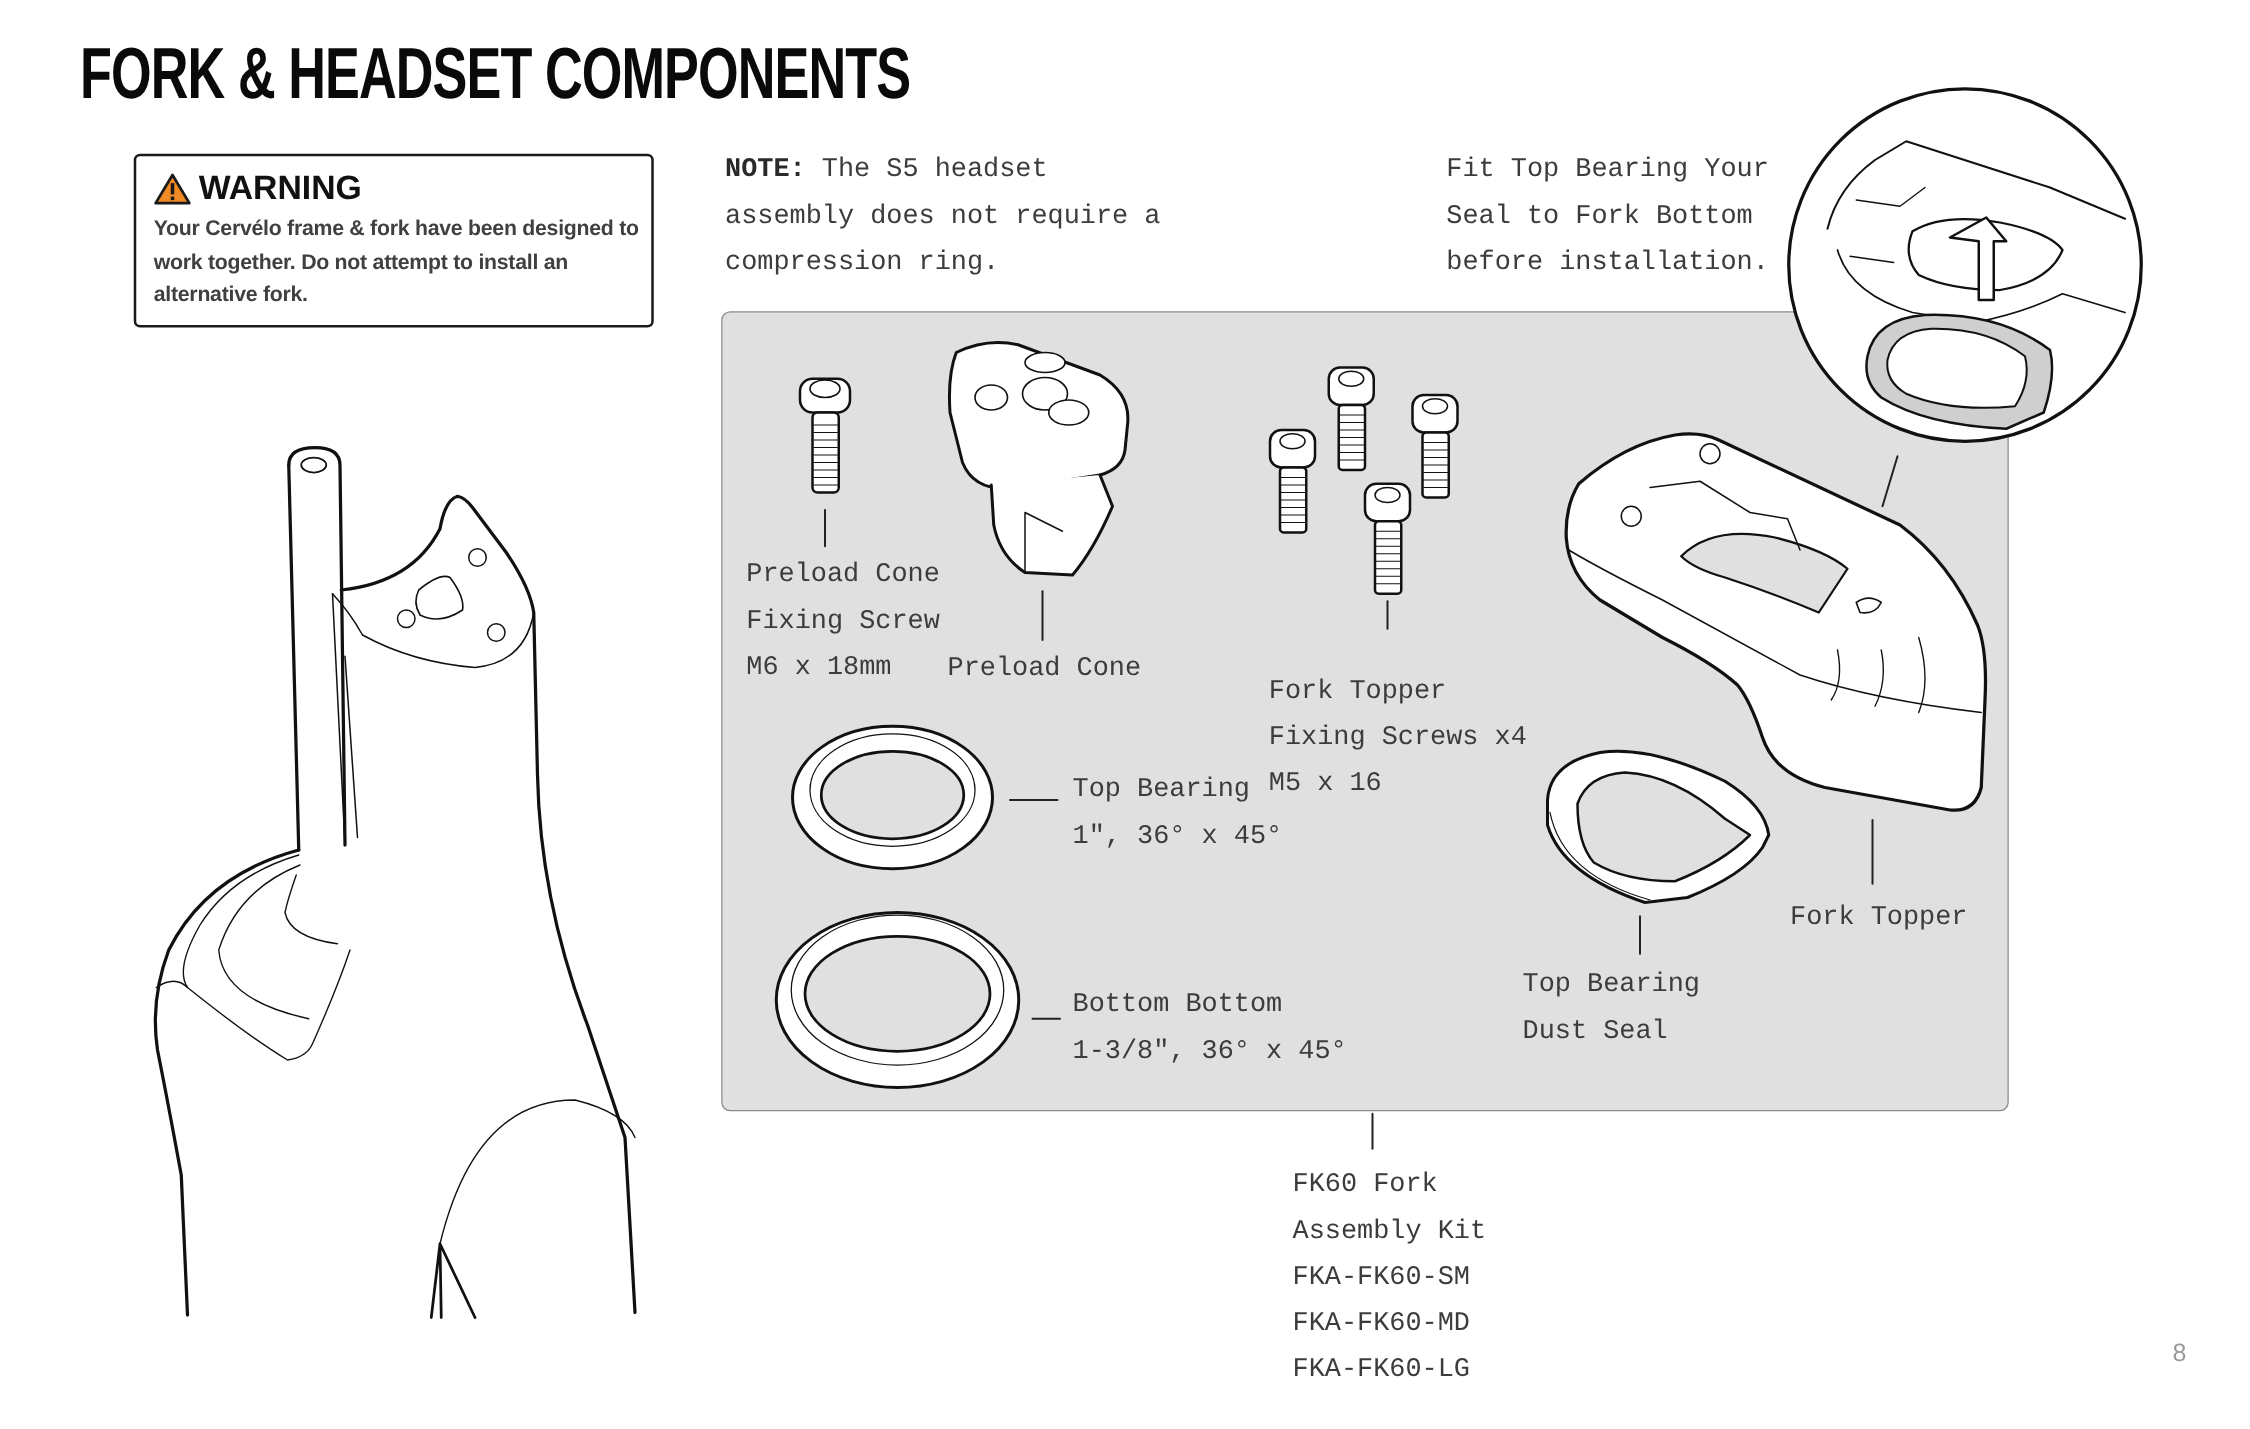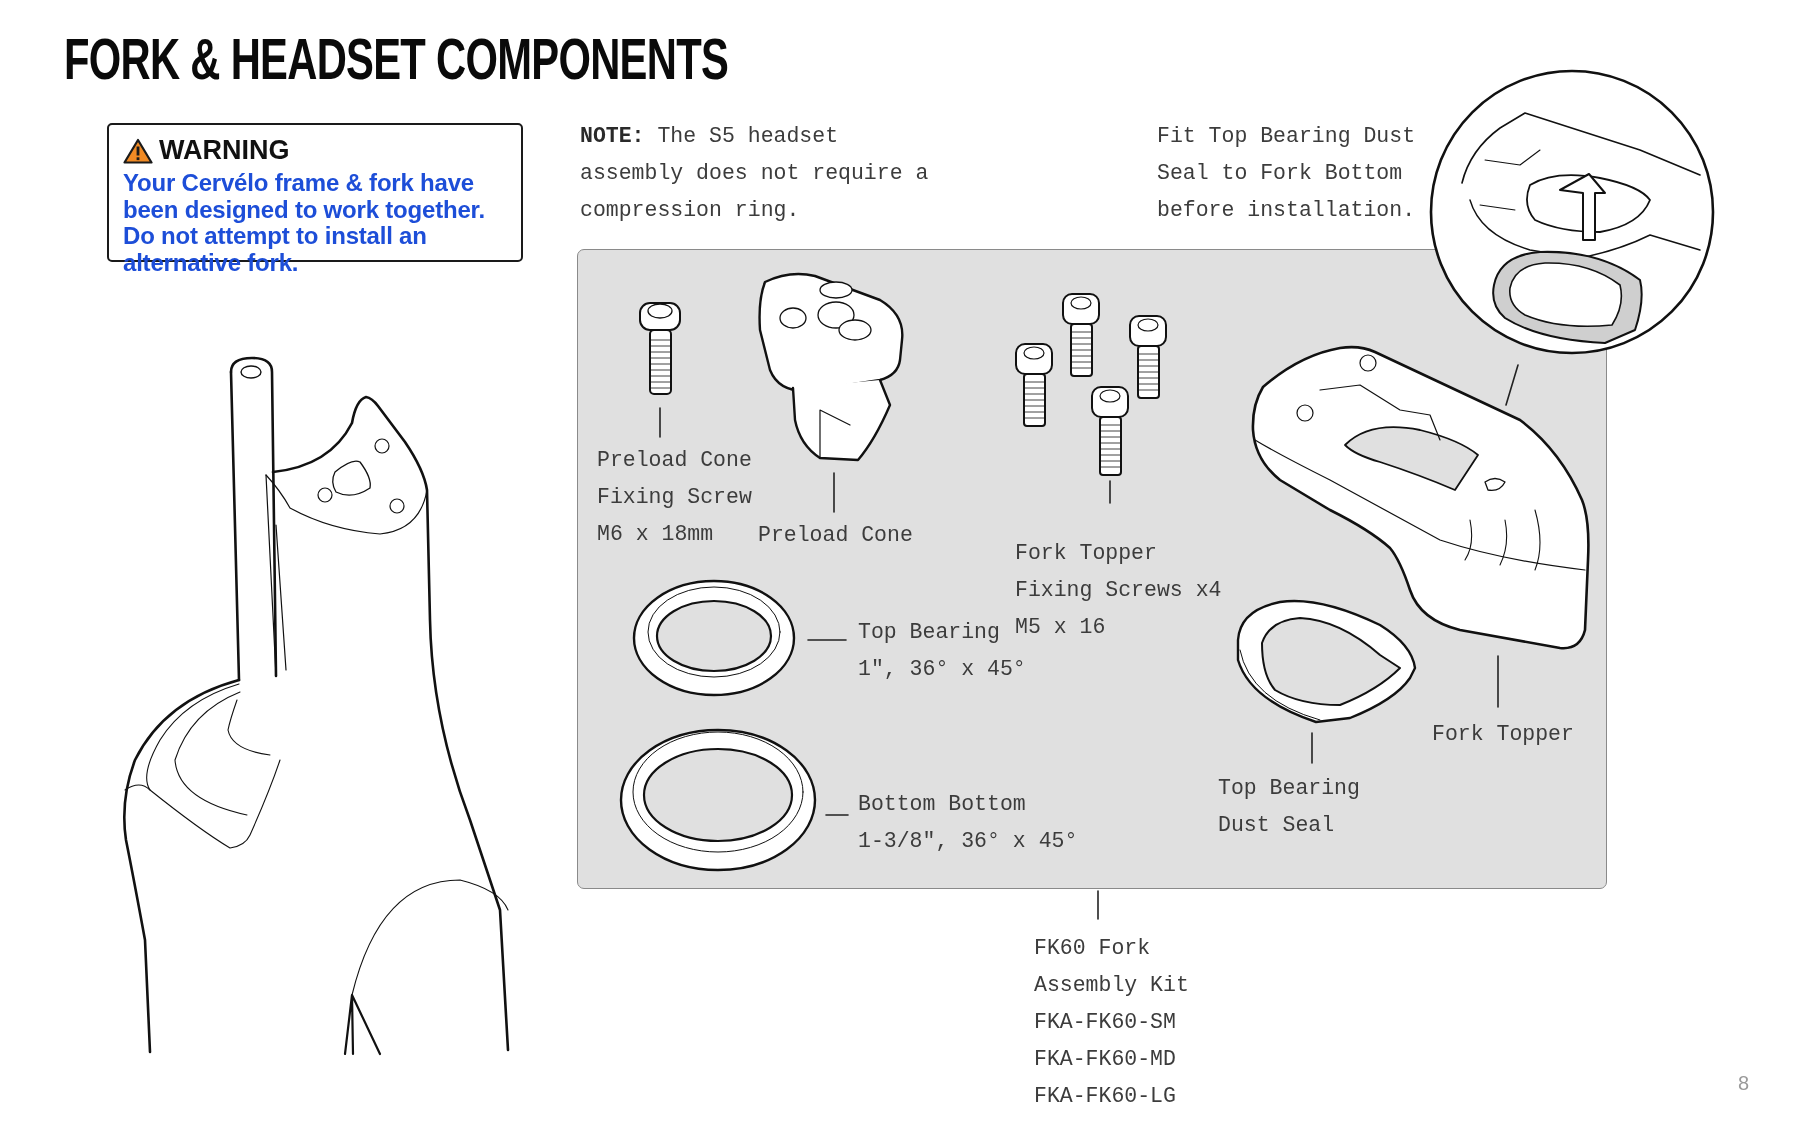--- a/index.html
+++ b/index.html
@@ -1,21 +1,21 @@
 <!DOCTYPE html>
 <html><head>
 <meta charset="utf-8">
 <style>
   html, body { margin:0; padding:0; background:#ffffff; }
   body { width:1800px; height:1143px; position:relative; overflow:hidden; font-family:"Liberation Sans", sans-serif; color:#1a1a1a; }
   .abs { position:absolute; }
   .title { left:64px; top:30px; font-family:"Liberation Sans", sans-serif; font-weight:bold; font-size:58px; letter-spacing:-1px; line-height:1; transform:scaleX(0.72); transform-origin:left top; white-space:nowrap; color:#0a0a0a; }
   .warning { left:67px; top:123px; width:416px; height:139px; border:2px solid #1a1a1a; border-radius:5px; box-sizing:border-box; padding:12px 0 0 14px;margin-left:40px; }
   .warn-head { display:flex; align-items:center; gap:6px; font-weight:bold; font-size:27px; line-height:1; color:#111; }
-  .warn-body { margin-top:6px; font-weight:bold; font-size:24px; line-height:26.5px; color:#1d4ed8; letter-spacing:-0.2px; }
+  .warn-body { margin-top:6px; font-weight:bold; font-size:17px; line-height:26.5px; color:#404040; letter-spacing:-0.2px; }
   .mono { font-family:"Liberation Mono", "DejaVu Sans Mono", monospace; color:#3c3c3c; font-size:21.5px; line-height:37px; white-space:pre; }
   .note { left:580px; top:118px; }
   .note b { font-weight:bold; color:#2a2a2a; }
   .fit { left:1157px; top:118px; }
   .panel { left:577px; top:249px; width:1030px; height:640px; background:#e0e0e0; border:1.5px solid #8a8a8a; border-radius:7px; box-sizing:border-box; }
   .pagenum { left:1738px; top:1072px; font-size:20px; color:#9a9a9a; font-family:"Liberation Sans", sans-serif; }
   svg { position:absolute; left:0; top:0; }
 </style>
 </head>
 <body>
@@ -33,21 +33,21 @@
     </span>
     <span>WARNING</span>
   </div>
   <div class="warn-body">Your Cervélo frame &amp; fork have been designed to work together. Do not attempt to install an alternative fork.</div>
 </div>
 
 <div class="abs mono note"><b>NOTE:</b><span> The S5 headset</span>
 <span>assembly does not require a</span>
 <span>compression ring.</span></div>
 
-<div class="abs mono fit"><span>Fit Top Bearing Dust</span>
+<div class="abs mono fit"><span>Fit Top Bearing Your</span>
 <span>Seal to Fork Bottom</span>
 <span>before installation.</span></div>
 
 <div class="abs panel"></div>
 
 <svg width="1800" height="1143" viewBox="0 0 1800 1143">
   <g fill="none" stroke="#111" stroke-linecap="round" stroke-linejoin="round">
 
     <g>
 

